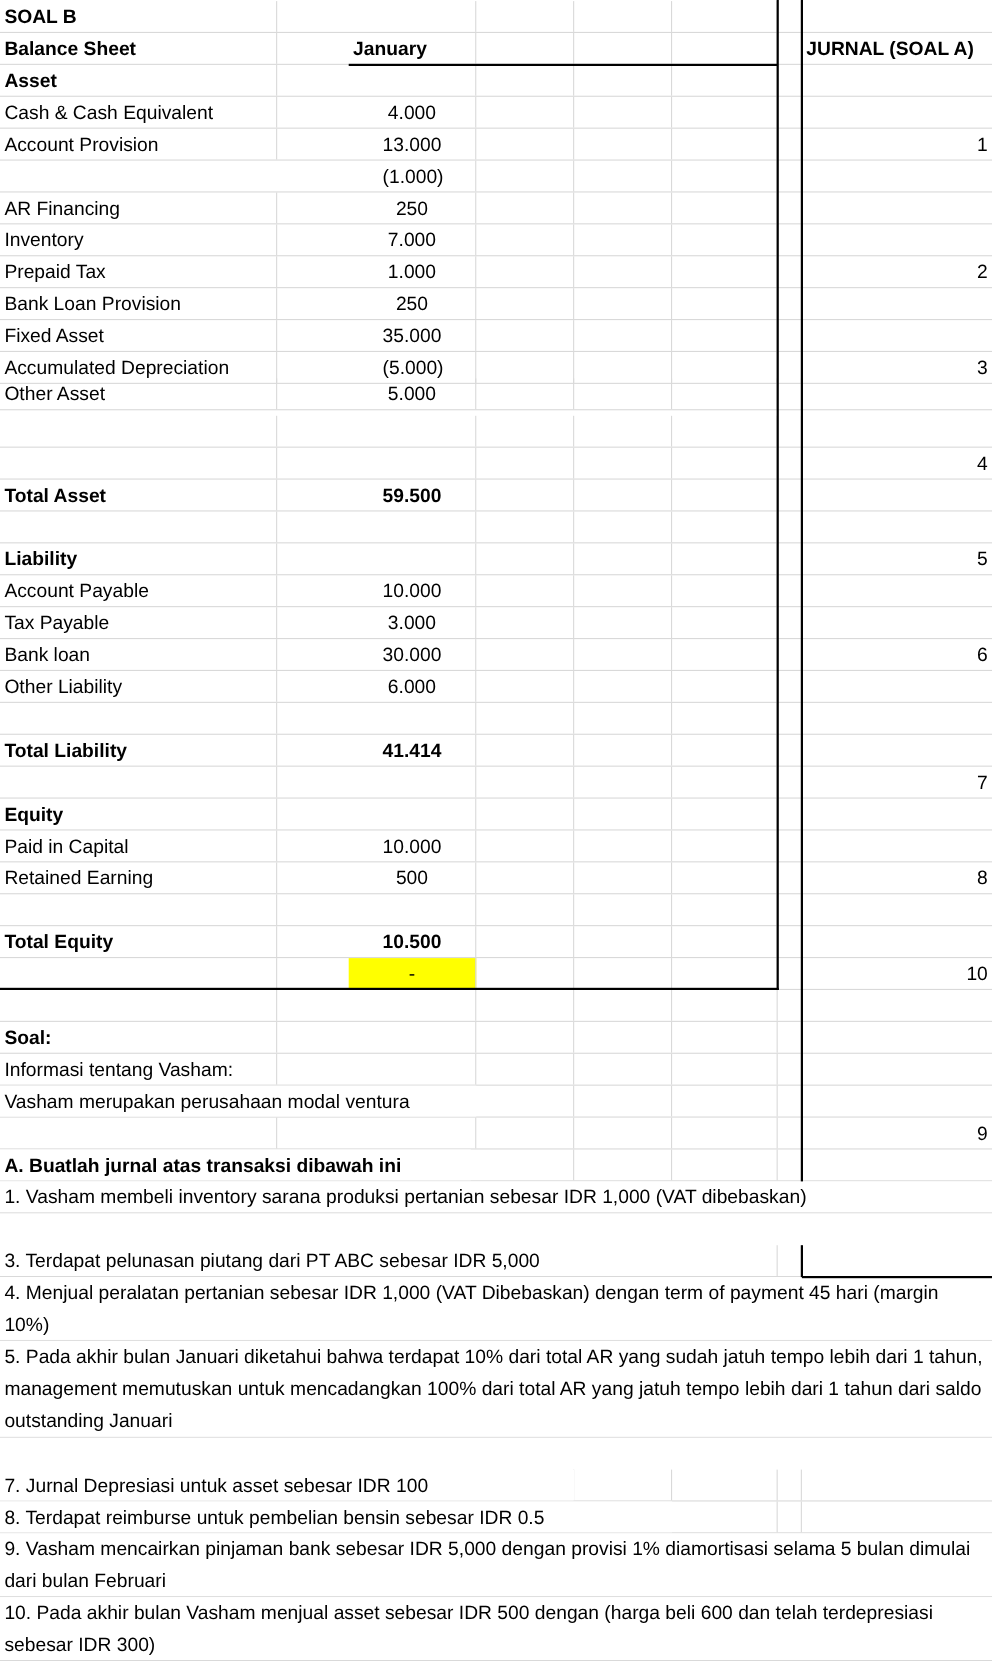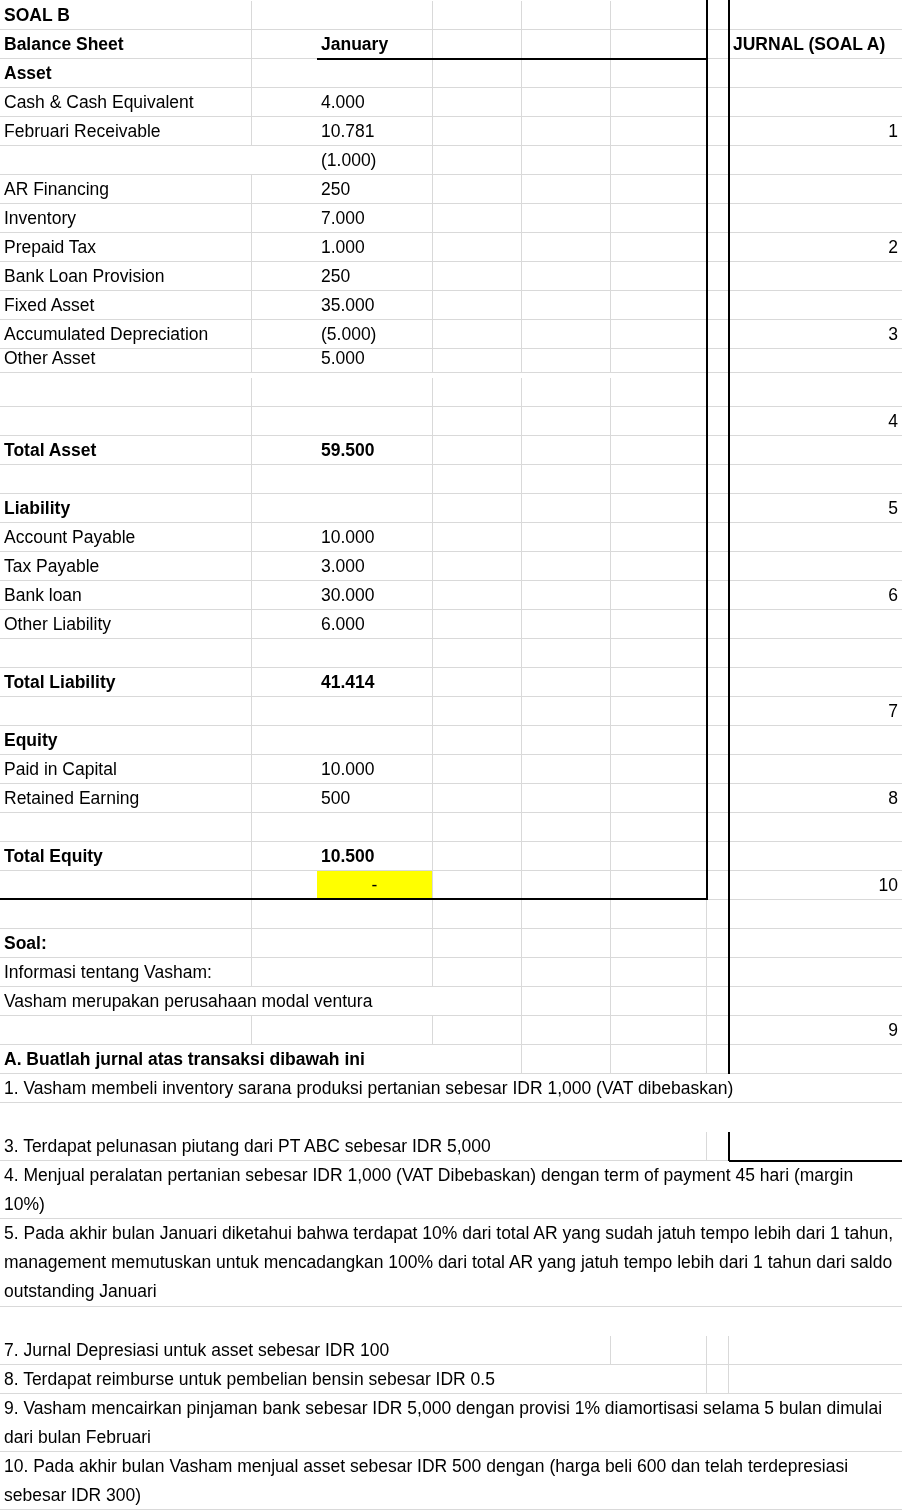--- a/index.html
+++ b/index.html
@@ -3,21 +3,21 @@
 <meta charset="utf-8">
 <style>
   html,body{margin:0;padding:0;background:#fff;}
   body{width:902px;height:1511px;position:relative;overflow:hidden;
        font-family:"Liberation Sans", "DejaVu Sans", sans-serif;font-size:17.5px;color:#000;}
   .sheet{position:absolute;left:0;top:0;width:902px;height:1511px;}
   .row{position:absolute;left:0;width:902px;height:29px;border-bottom:1px solid #d9d9d9;box-sizing:border-box;}
   .cell{position:absolute;top:0;height:28px;line-height:28px;box-sizing:border-box;
         border-right:1px solid #d9d9d9;white-space:nowrap;overflow:visible;padding:0 4px;}
   .c0{left:0;width:252px;}
-  .c1{left:317px;width:116px;text-align:left;padding-right:4px;}
+  .c1{left:317px;width:116px;text-align:center;padding-right:4px;}
   .c2{left:433px;width:89px;}
   .c3{left:522px;width:89px;}
   .c4{left:611px;width:96px;}
   .c5{left:707px;width:22px;}
   .c6{left:729px;width:173px;text-align:right;padding-right:4px;border-right:none;}
   .b{font-weight:bold;}
   .num{padding-right:4px;}
   .paren{padding-right:2px;}
   .yellow{background:#ffff00;text-align:center;}
   .wide{position:absolute;left:0;top:0;height:28px;line-height:28px;padding:0 4px;white-space:nowrap;background:#fff;}
@@ -63,22 +63,22 @@
   <div class="row" style="top:88px">
     <div class="cell c0">Cash &amp; Cash Equivalent</div>
     <div class="cell c1 num">4.000</div>
     <div class="cell c2"></div>
       <div class="cell c3"></div>
       <div class="cell c4"></div>
       <div class="cell c5"></div>
       <div class="cell c6"></div>
   </div>
   <div class="row" style="top:117px">
-    <div class="cell c0">Februari Receivable</div>
-    <div class="cell c1 num">10.781</div>
+    <div class="cell c0">Account Provision</div>
+    <div class="cell c1 num">13.000</div>
     <div class="cell c2"></div>
       <div class="cell c3"></div>
       <div class="cell c4"></div>
       <div class="cell c5"></div>
     <div class="cell c6">1</div>
   </div>
   <div class="row" style="top:146px">
     <div class="cell c1 paren">(1.000)</div>
     <div class="cell c2"></div>
       <div class="cell c3"></div>

